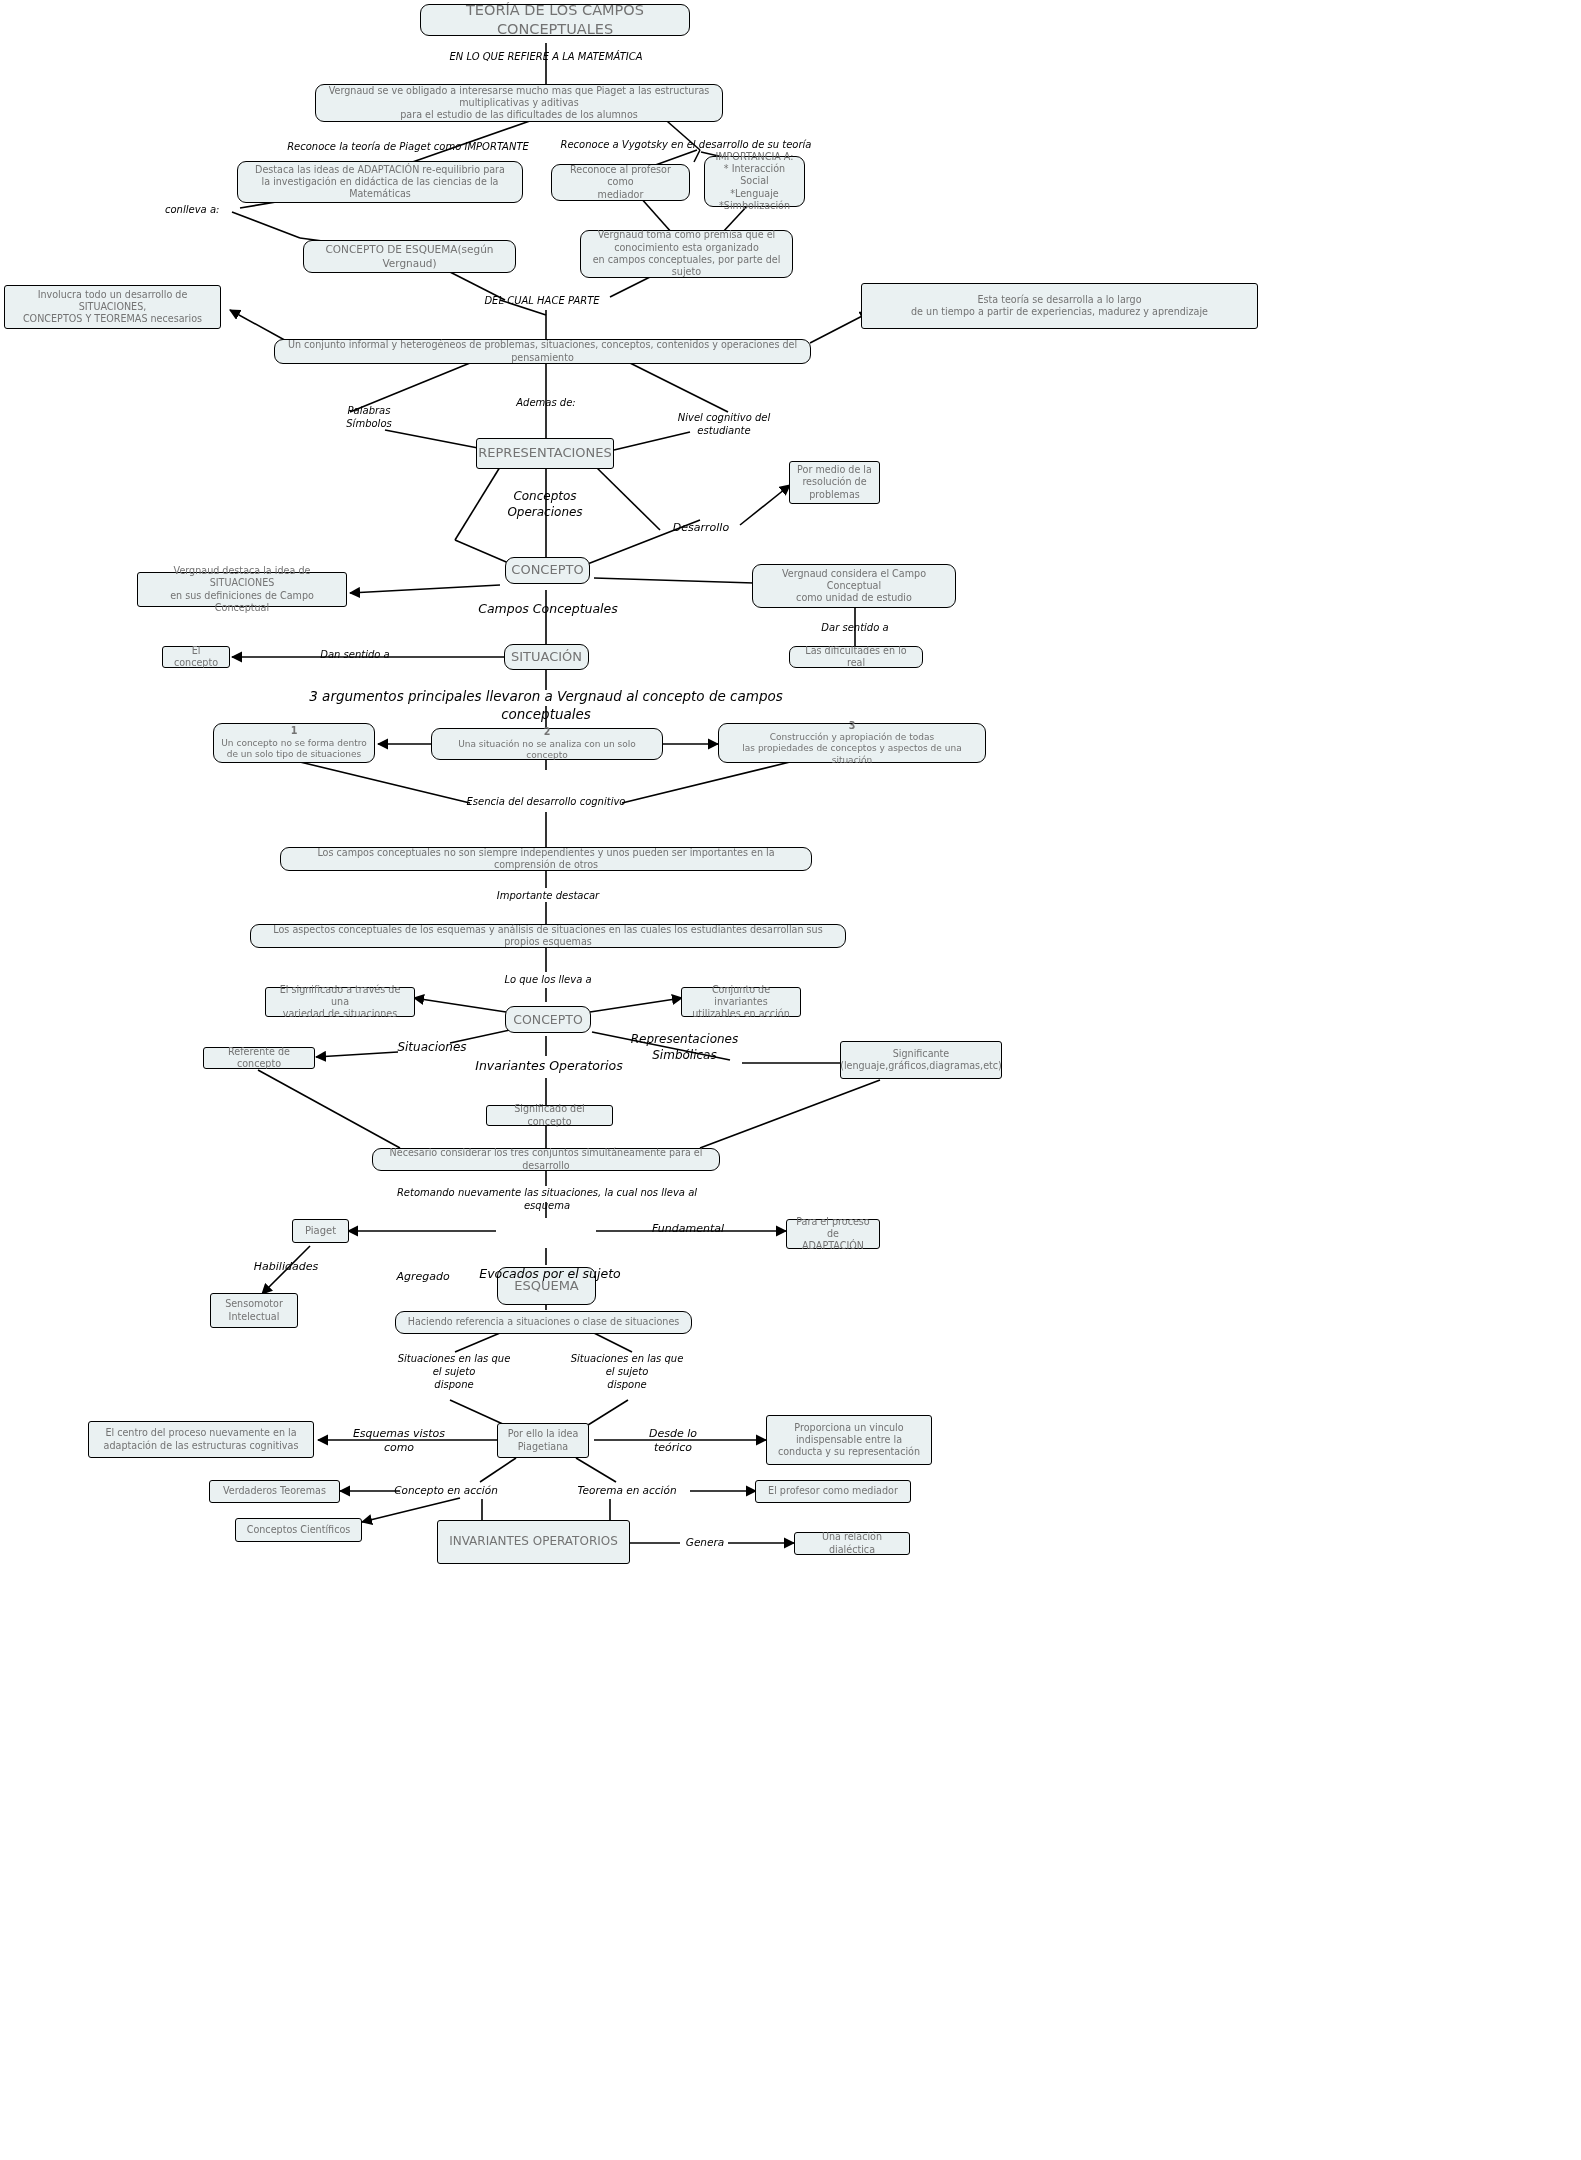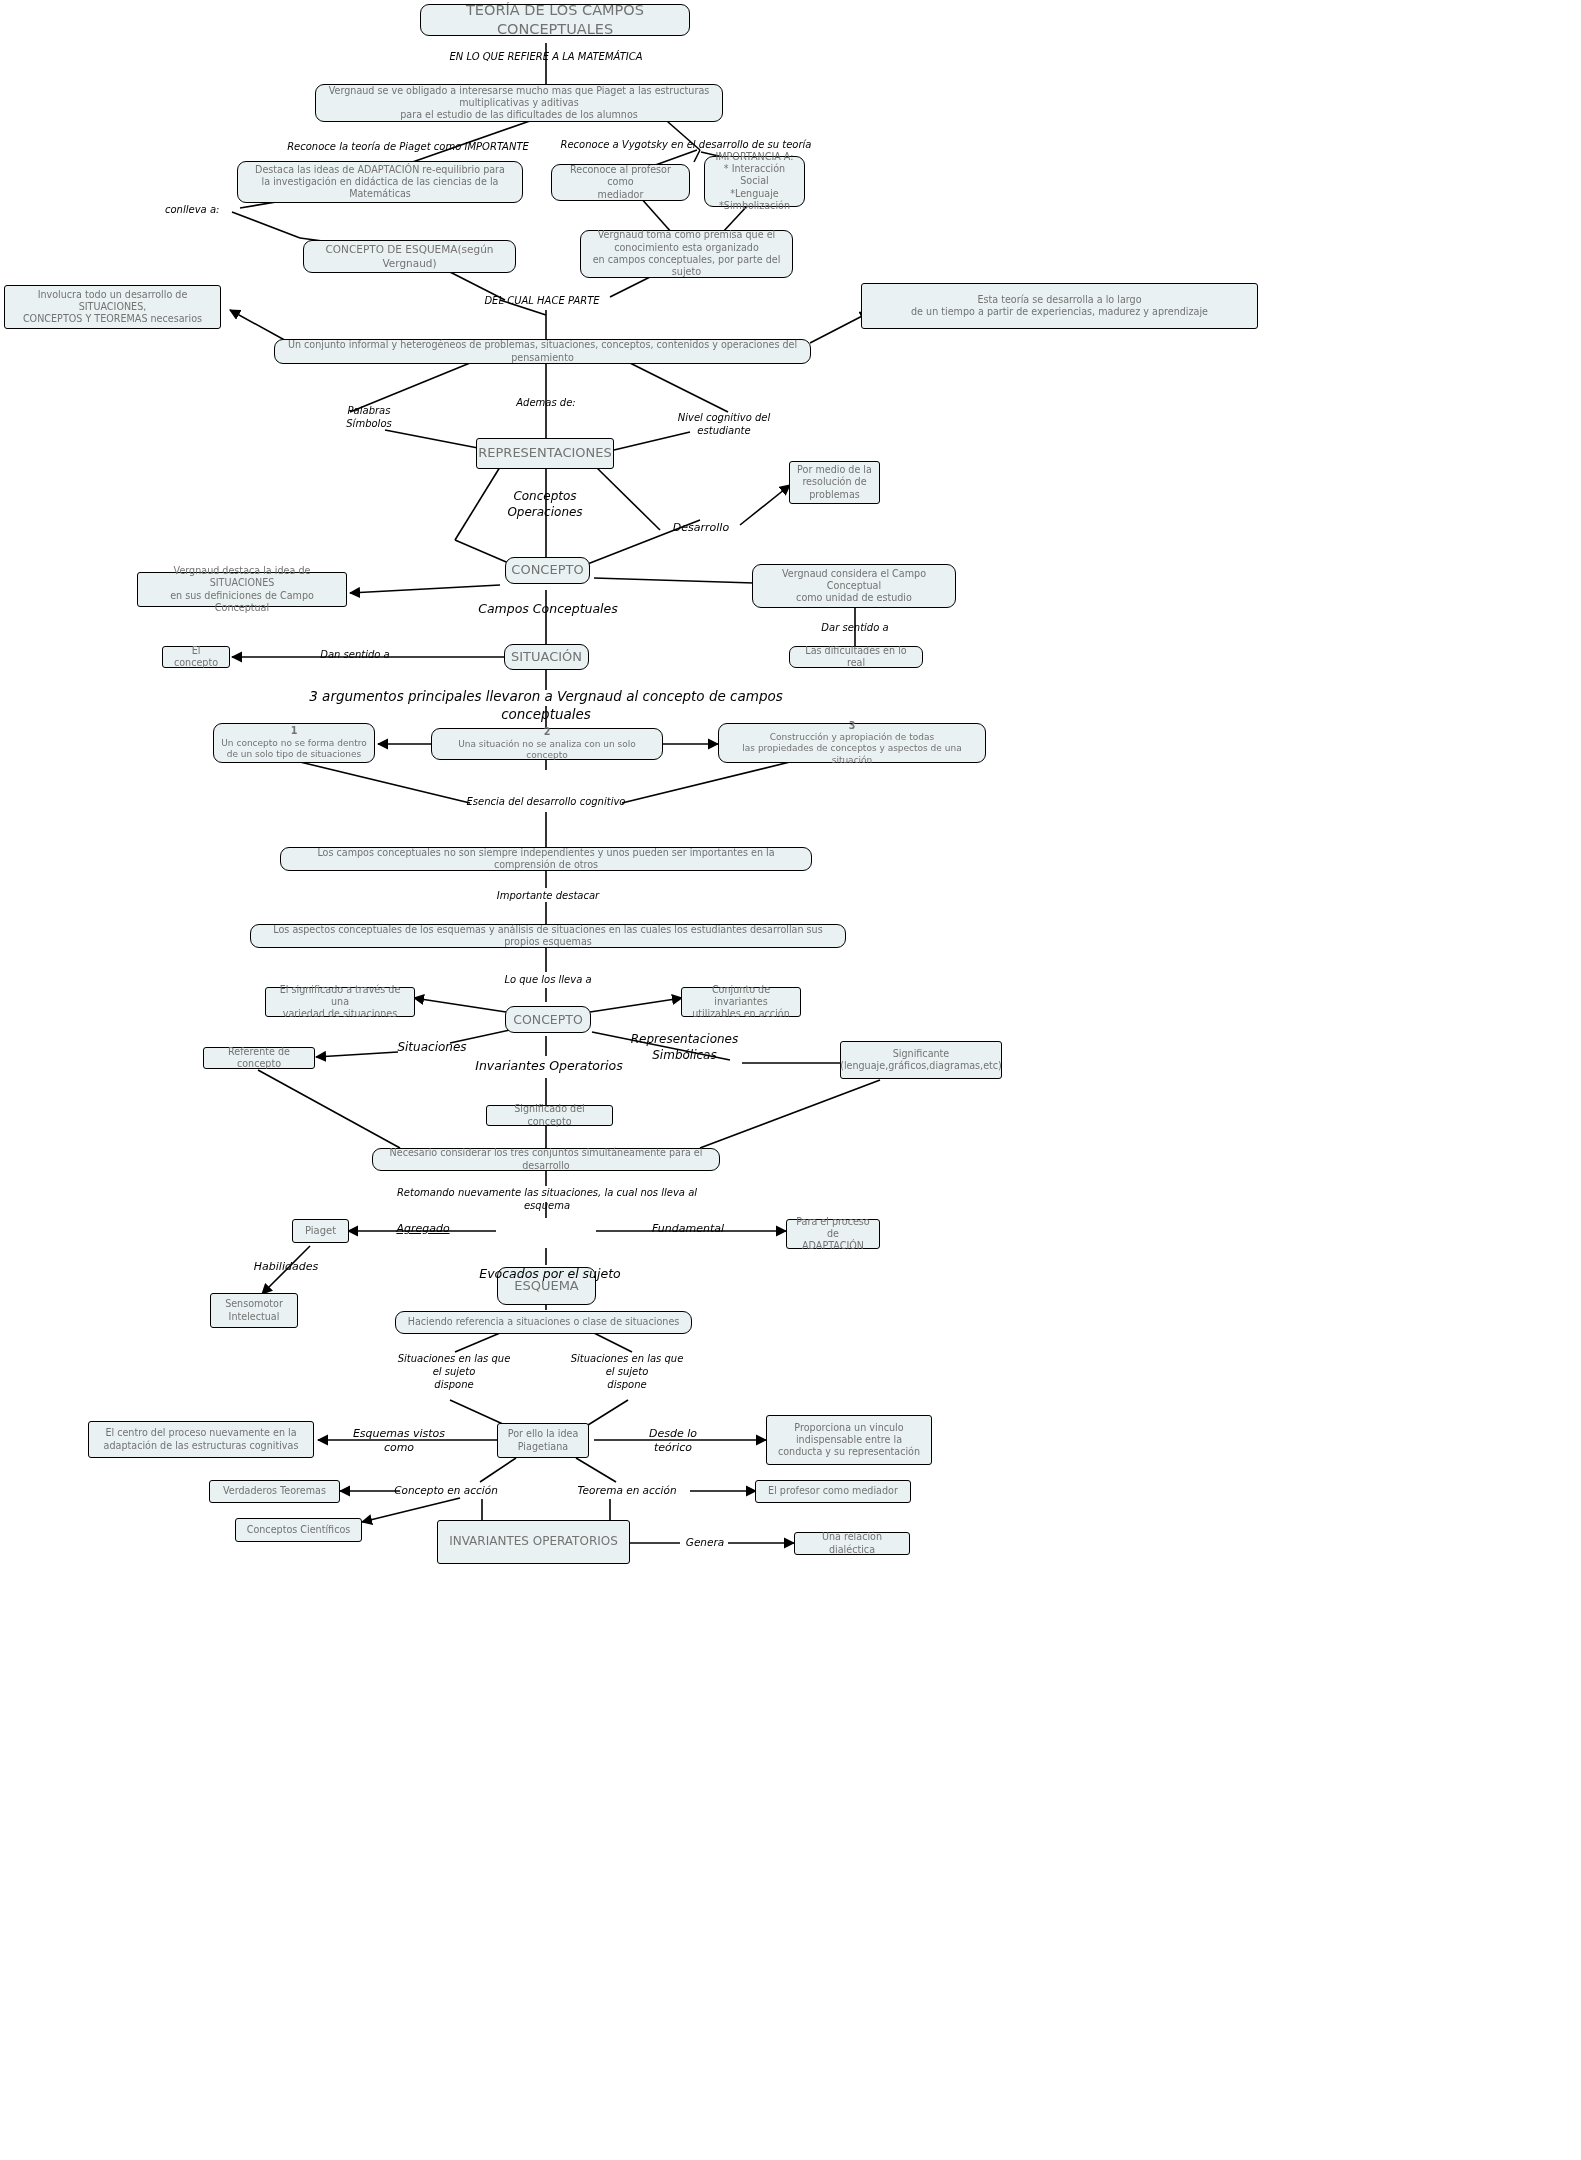--- a/index.html
+++ b/index.html
@@ -359,21 +359,21 @@
 
   <div class="label" style="left:389px; top:1040px; width:86px; font-size:12px;">Situaciones</div>
 
   <div class="label" style="left:622px; top:1032px; width:125px; font-size:12px;">Representaciones
 Simbólicas</div>
 
   <div class="label" style="left:466px; top:1058px; width:166px; font-size:12.5px;">Invariantes Operatorios</div>
 
   <div class="label" style="left:380px; top:1186px; width:334px; font-size:10px;">Retomando nuevamente las situaciones, la cual nos lleva al esquema</div>
 
-  <div class="label" style="left:383px; top:1222px; width:80px; font-size:11px;text-decoration:underline;">Agregado</div>
+  <div class="label" style="left:383px; top:1270px; width:80px; font-size:11px;">Agregado</div>
 
   <div class="label" style="left:640px; top:1222px; width:96px; font-size:11px;">Fundamental</div>
 
   <div class="label" style="left:238px; top:1260px; width:96px; font-size:11px;">Habilidades</div>
 
   <div class="label" style="left:466px; top:1266px; width:168px; font-size:12.5px;">Evocados por el sujeto</div>
 
   <div class="label" style="left:389px; top:1352px; width:130px; font-size:10px;">Situaciones en las que
 el sujeto
 dispone</div>

